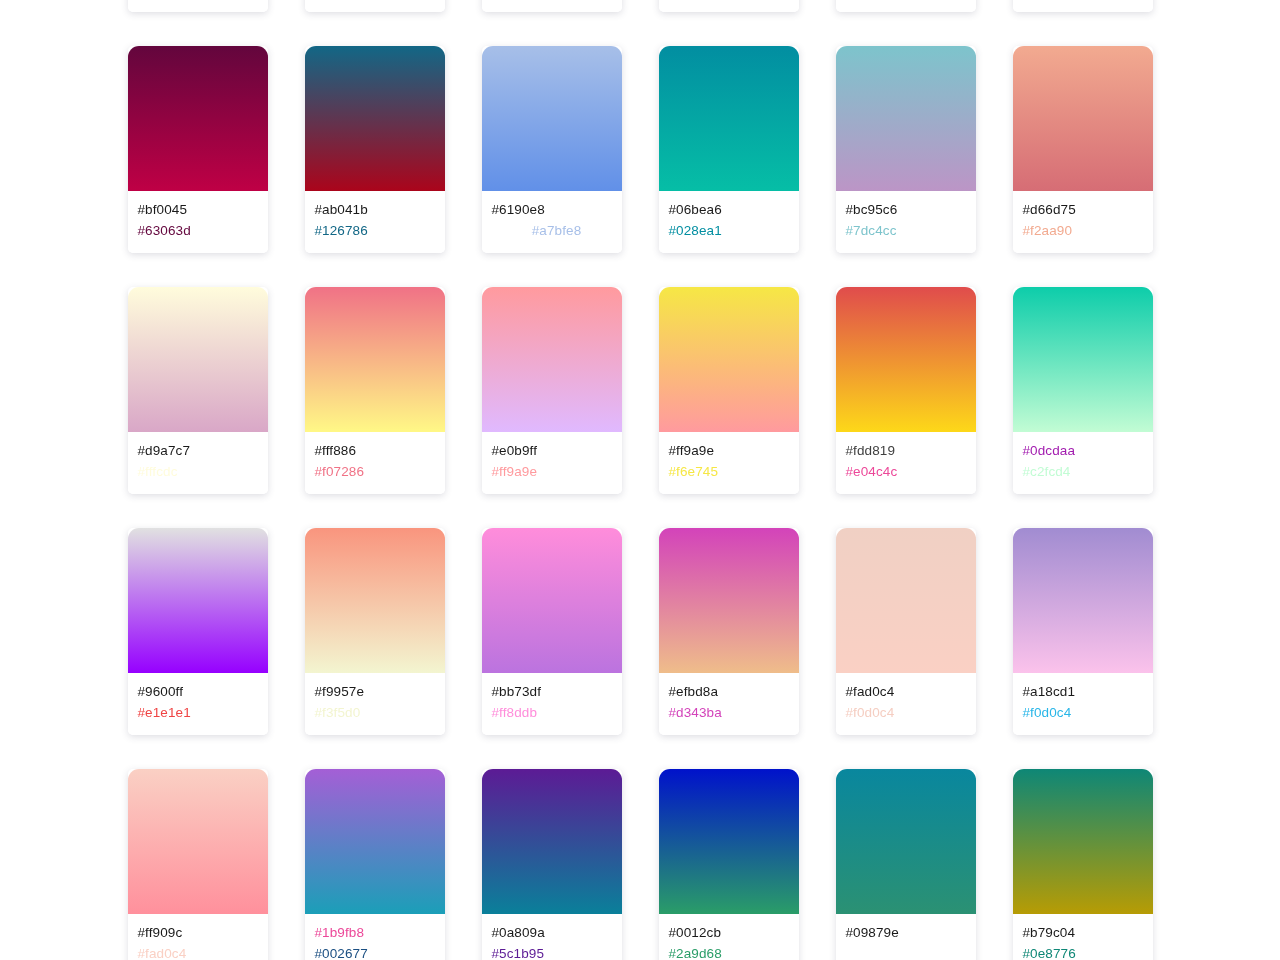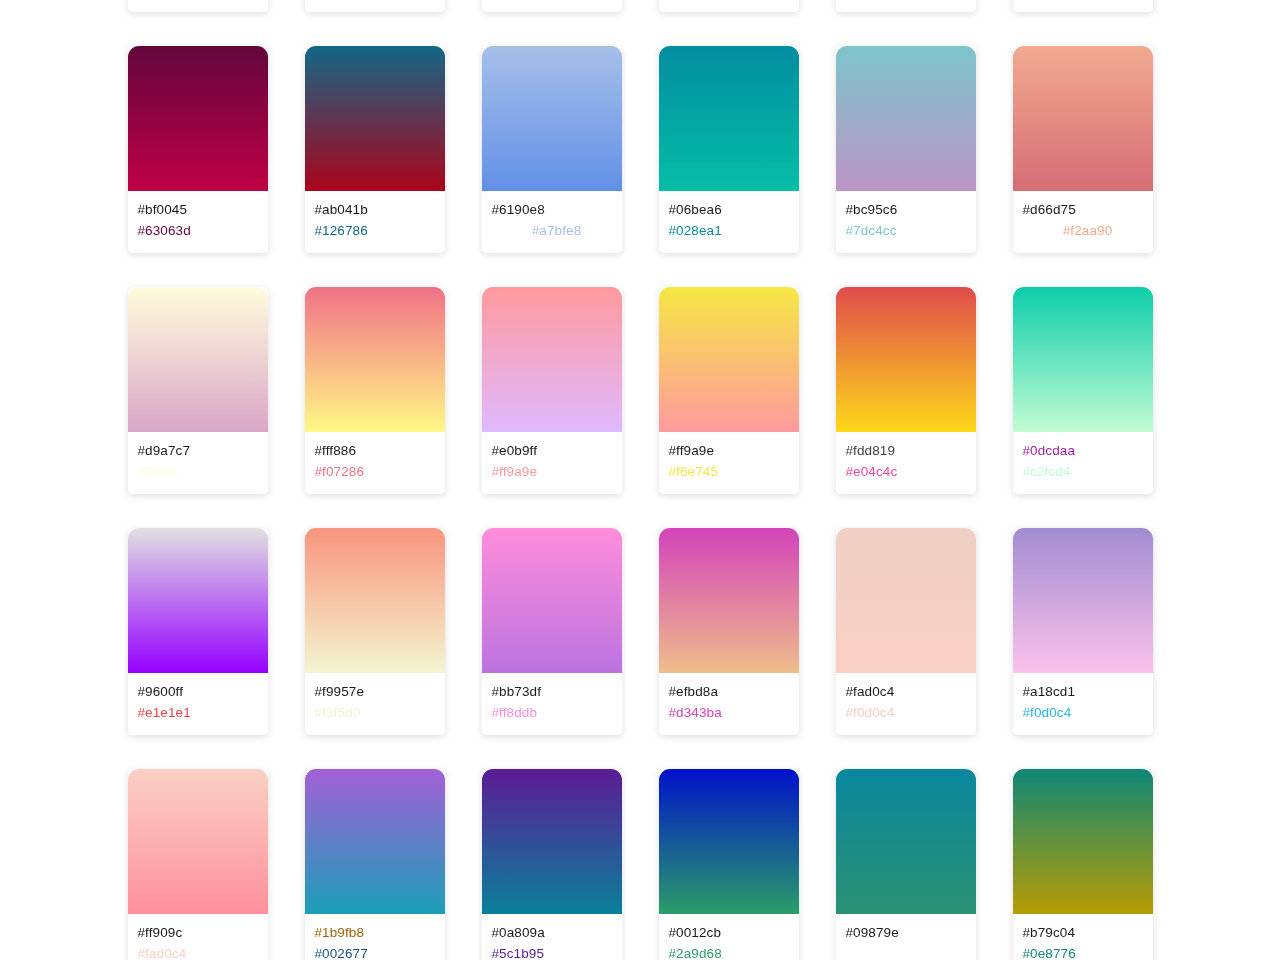--- a/index.html
+++ b/index.html
@@ -142,21 +142,21 @@
       <div class="swatch-gradient" style="background: linear-gradient(rgb(125, 196, 204) 0%, rgb(188, 149, 198) 100%);"></div>
       <div class="swatch-labels">
         <div class="hex-primary" style="color: rgb(26, 26, 26);">#bc95c6</div>
         <div class="hex-secondary" style="color: rgb(125, 196, 204);">#7dc4cc</div>
       </div>
     </div>
     <div class="swatch-card">
       <div class="swatch-gradient" style="background: linear-gradient(rgb(242, 170, 144) 0%, rgb(214, 109, 117) 100%);"></div>
       <div class="swatch-labels">
         <div class="hex-primary" style="color: rgb(26, 26, 26);">#d66d75</div>
-        <div class="hex-secondary" style="color: rgb(242, 170, 144); text-align: center;">#f2aa90</div>
+        <div class="hex-secondary" style="color: rgb(242, 170, 144);">#f2aa90</div>
       </div>
     </div>
     <div class="swatch-card">
       <div class="swatch-gradient" style="background: linear-gradient(rgb(255, 252, 220) 0%, rgb(217, 167, 199) 100%);"></div>
       <div class="swatch-labels">
         <div class="hex-primary" style="color: rgb(26, 26, 26);">#d9a7c7</div>
         <div class="hex-secondary" style="color: rgb(255, 252, 220);">#fffcdc</div>
       </div>
     </div>
     <div class="swatch-card">
@@ -239,21 +239,21 @@
     <div class="swatch-card">
       <div class="swatch-gradient" style="background: linear-gradient(rgb(250, 208, 196) 0%, rgb(255, 144, 156) 100%);"></div>
       <div class="swatch-labels">
         <div class="hex-primary" style="color: rgb(26, 26, 26);">#ff909c</div>
         <div class="hex-secondary" style="color: rgb(250, 208, 196);">#fad0c4</div>
       </div>
     </div>
     <div class="swatch-card">
       <div class="swatch-gradient" style="background: linear-gradient(rgb(164, 95, 214) 0%, rgb(27, 159, 184) 100%);"></div>
       <div class="swatch-labels">
-        <div class="hex-primary" style="color: #a16207;">#1b9fb8</div>
+        <div class="hex-primary" style="color: #ec4899;">#1b9fb8</div>
         <div class="hex-secondary" style="color: rgb(27, 79, 130);">#002677</div>
       </div>
     </div>
     <div class="swatch-card">
       <div class="swatch-gradient" style="background: linear-gradient(rgb(92, 27, 149) 0%, rgb(10, 128, 154) 100%);"></div>
       <div class="swatch-labels">
         <div class="hex-primary" style="color: rgb(26, 26, 26);">#0a809a</div>
         <div class="hex-secondary" style="color: rgb(92, 27, 149);">#5c1b95</div>
       </div>
     </div>

